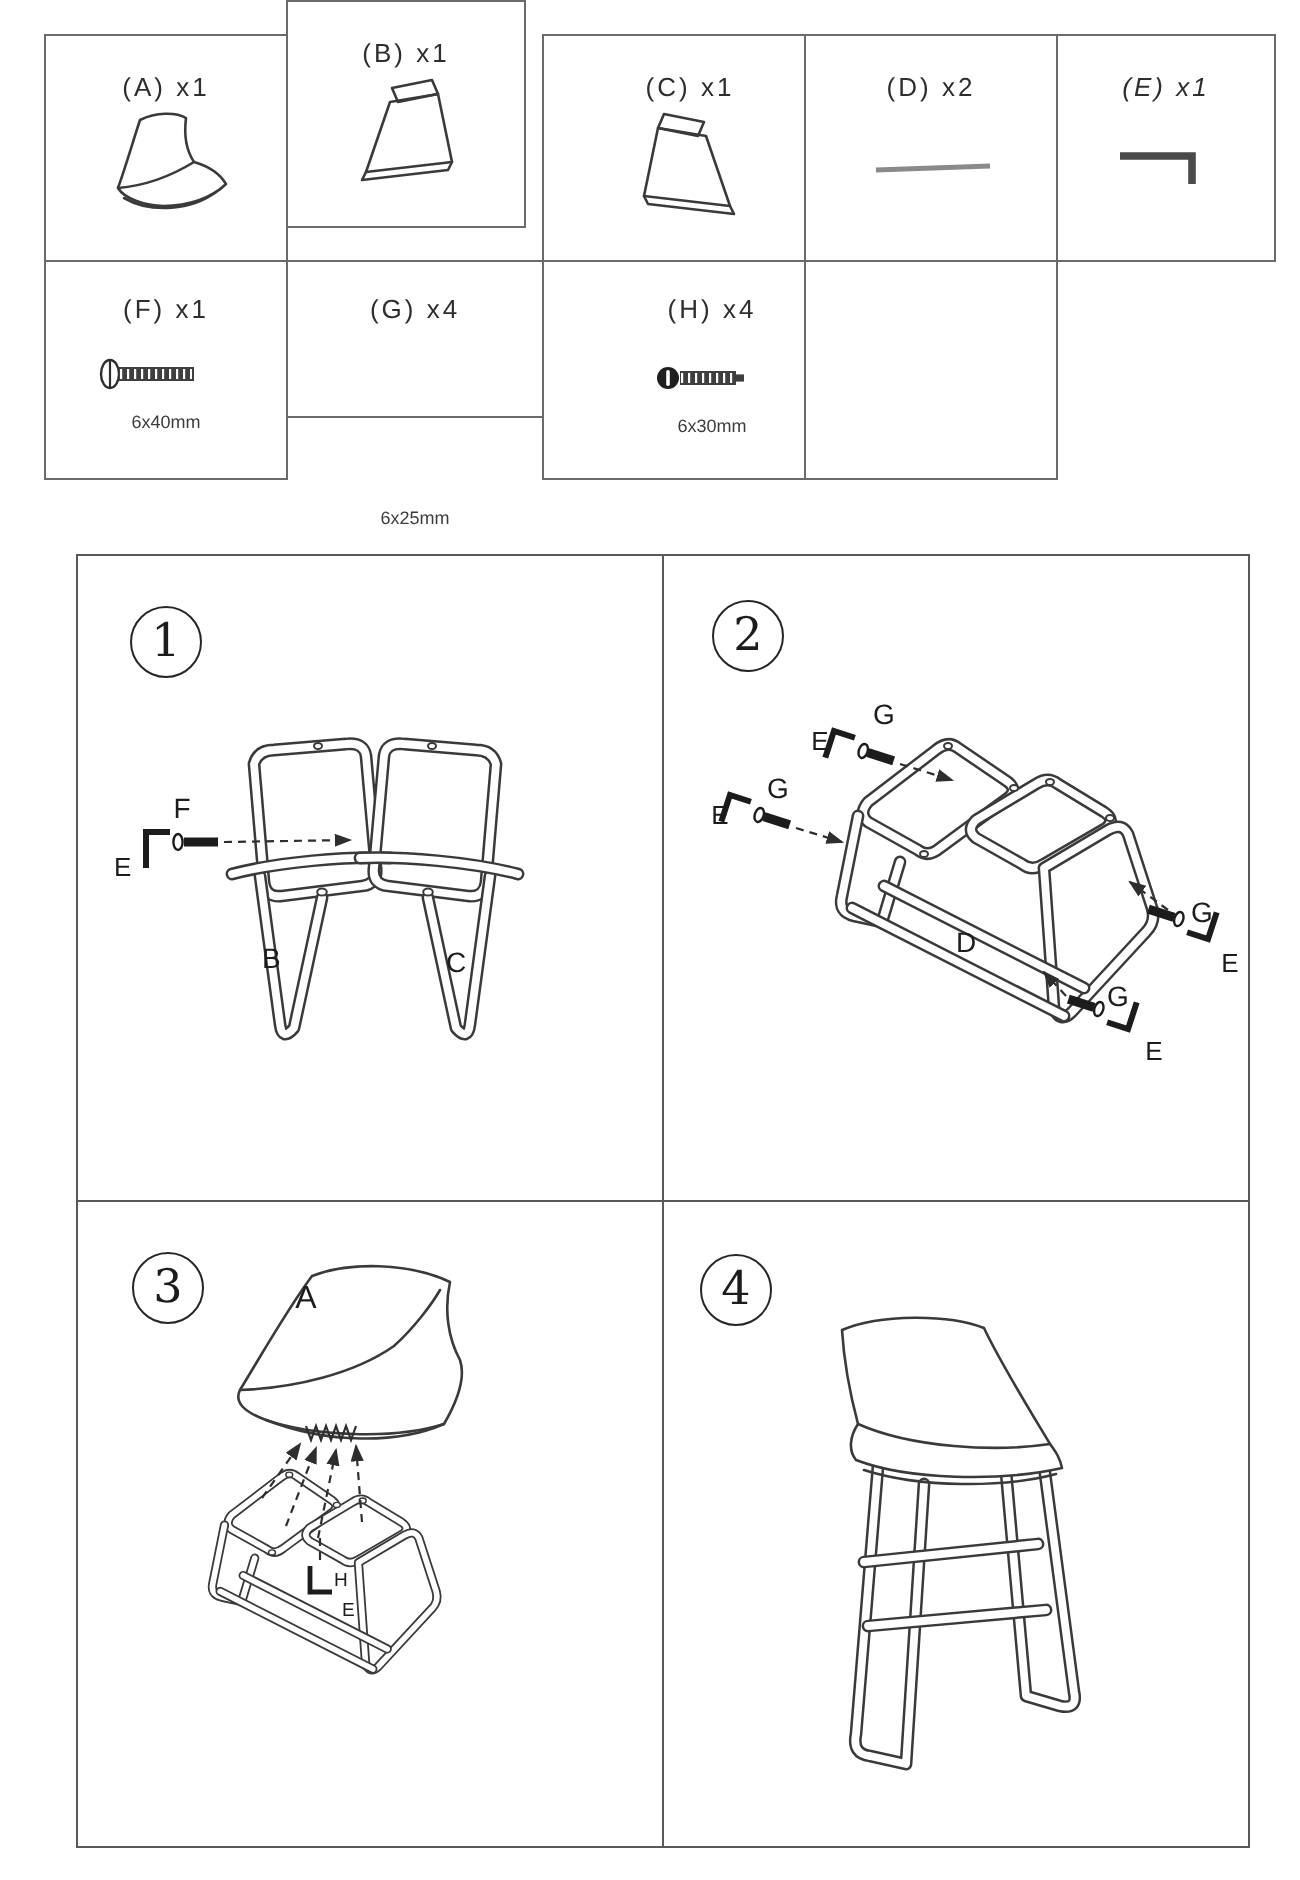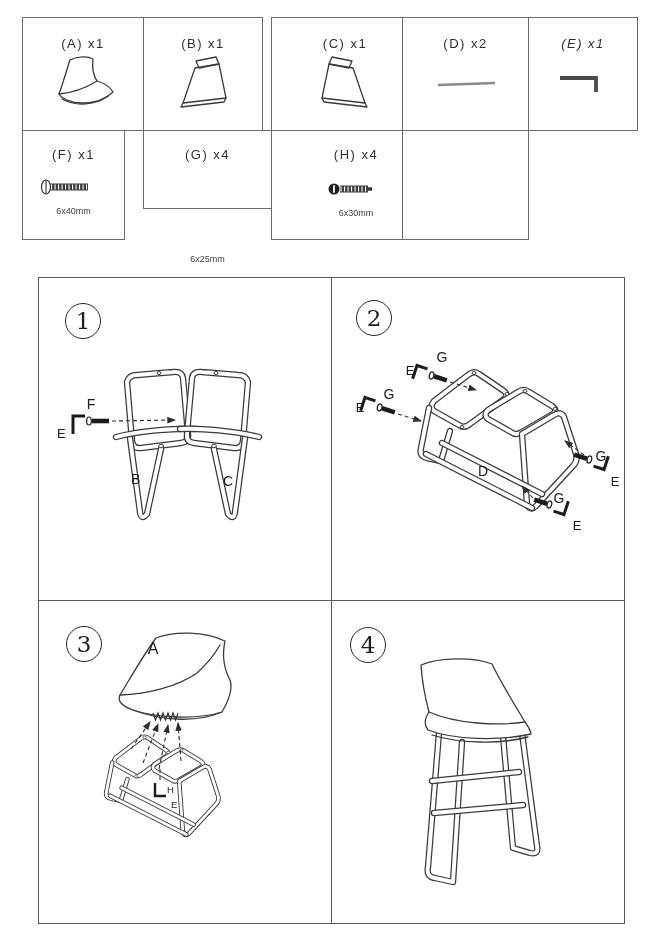--- a/index.html
+++ b/index.html
@@ -44,21 +44,21 @@
 
     <div class="pcell" style="left:22px;top:17px;width:122px;height:114px;">
       <div class="cell-label">(A) x1</div>
       <svg width="90" height="64" viewBox="0 0 90 64">
         <path class="ln" d="M 32,9 C 40,5 50,5 55,8 C 54,16 55,24 59,30 C 66,32 72,36 75,41 C 68,48 56,52 44,52 C 34,52 24,48 21,43 C 25,32 29,18 32,9 Z"></path>
         <path class="ln" d="M 21,43 C 33,42 46,38 59,30"></path>
         <path class="ln" d="M 24,48 C 38,56 58,54 70,45"></path>
       </svg>
     </div>
 
-    <div class="pcell" style="left:143px;top:17px;width:120px;height:114px;">
+    <div class="pcell" style="left:143px;top:0;width:120px;height:114px;">
       <div class="cell-label">(B) x1</div>
       <svg width="90" height="64" viewBox="0 0 90 64">
         <path class="ln" d="M 38,10 L 58,6 L 61,13 L 41,17 Z"></path>
         <path class="ln" d="M 37,17 L 61,13 L 68,47 L 25,52 Z"></path>
         <path class="ln" d="M 25,52 L 23,56 L 66,51 L 68,47"></path>
       </svg>
     </div>
 
     <div class="pcell" style="left:271px;top:17px;width:148px;height:114px;">
       <div class="cell-label">(C) x1</div>
@@ -76,21 +76,21 @@
       </svg>
     </div>
 
     <div class="pcell" style="left:528px;top:17px;width:110px;height:114px;font-style:italic;">
       <div class="cell-label">(E) x1</div>
       <svg width="90" height="64" viewBox="0 0 90 64">
         <path d="M 22,27 L 58,27 L 58,41" style="fill:none;stroke:#4a4a4a;stroke-width:3.8;stroke-linecap:butt;stroke-linejoin:miter;"></path>
       </svg>
     </div>
 
-    <div class="pcell" style="left:22px;top:130px;width:103px;height:110px;">
+    <div class="pcell" style="left:22px;top:130px;width:122px;height:110px;">
       <div class="cell-label r2">(F) x1</div>
       <svg width="100" height="34" viewBox="0 0 100 34" style="margin-top:8px;">
         <ellipse class="hd" cx="22" cy="17" rx="4.5" ry="7"></ellipse>
         <path d="M 22,10.5 L 22,23.5" style="stroke:#2e2e2e;stroke-width:1.1;"></path>
         <path class="shaftDark" d="M 26.5,17 L 64,17"></path>
         <path class="thread" d="M 27,17 L 63,17"></path>
       </svg>
       <div class="cell-size">6x40mm</div>
     </div>
 

